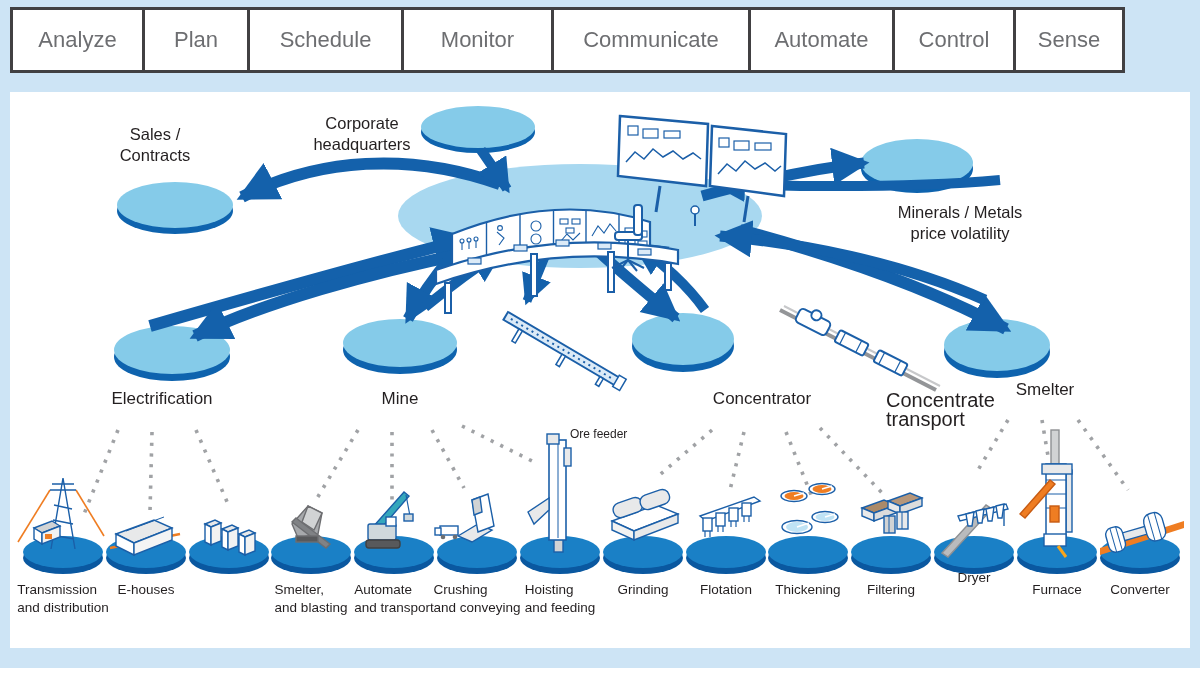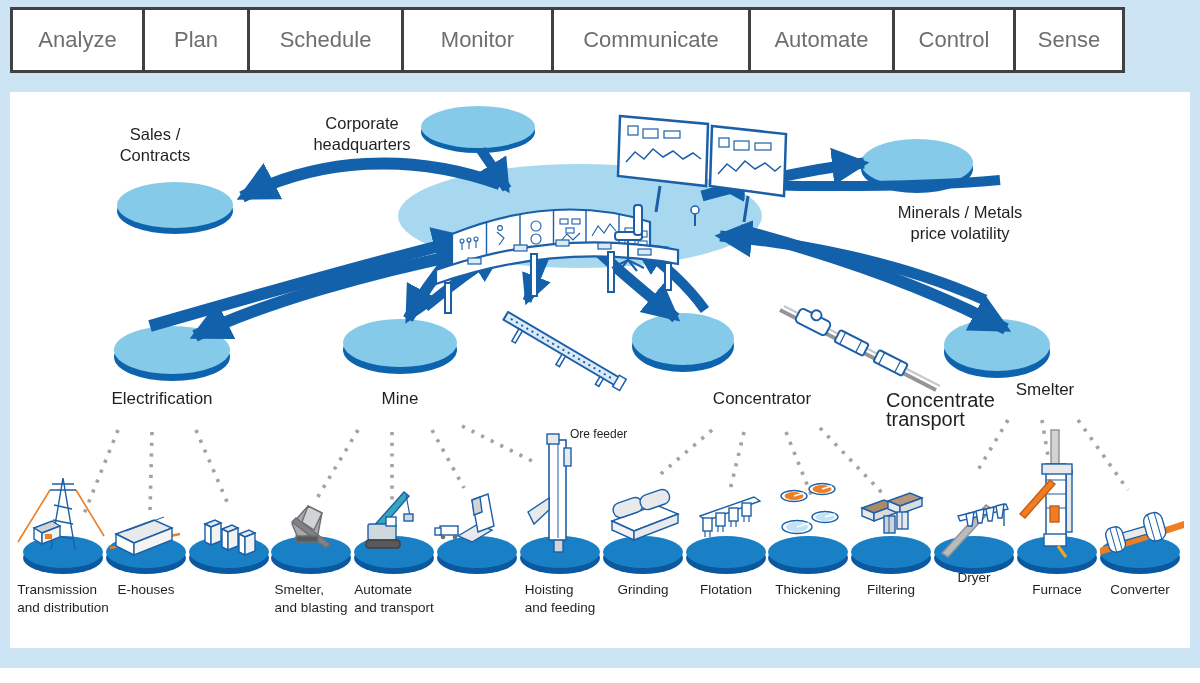--- a/index.html
+++ b/index.html
@@ -489,20 +489,26 @@
         <div>Smelter,</div>
         <div>and blasting</div>
       </div>
     </div>
   <div class="equip-label" style="left:334px;top:581px">
       <div class="el-in">
         <div>Automate</div>
         <div>and transport</div>
       </div>
     </div>
+  <div class="equip-label" style="left:417px;top:581px">
+      <div class="el-in">
+        <div>Crushing</div>
+        <div>and conveying</div>
+      </div>
+    </div>
   <div class="equip-label" style="left:500px;top:581px">
       <div class="el-in">
         <div>Hoisting</div>
         <div>and feeding</div>
       </div>
     </div>
   <div class="equip-label" style="left:583px;top:581px">
       <div class="el-in">
         <div>Grinding</div>
         <div></div>

